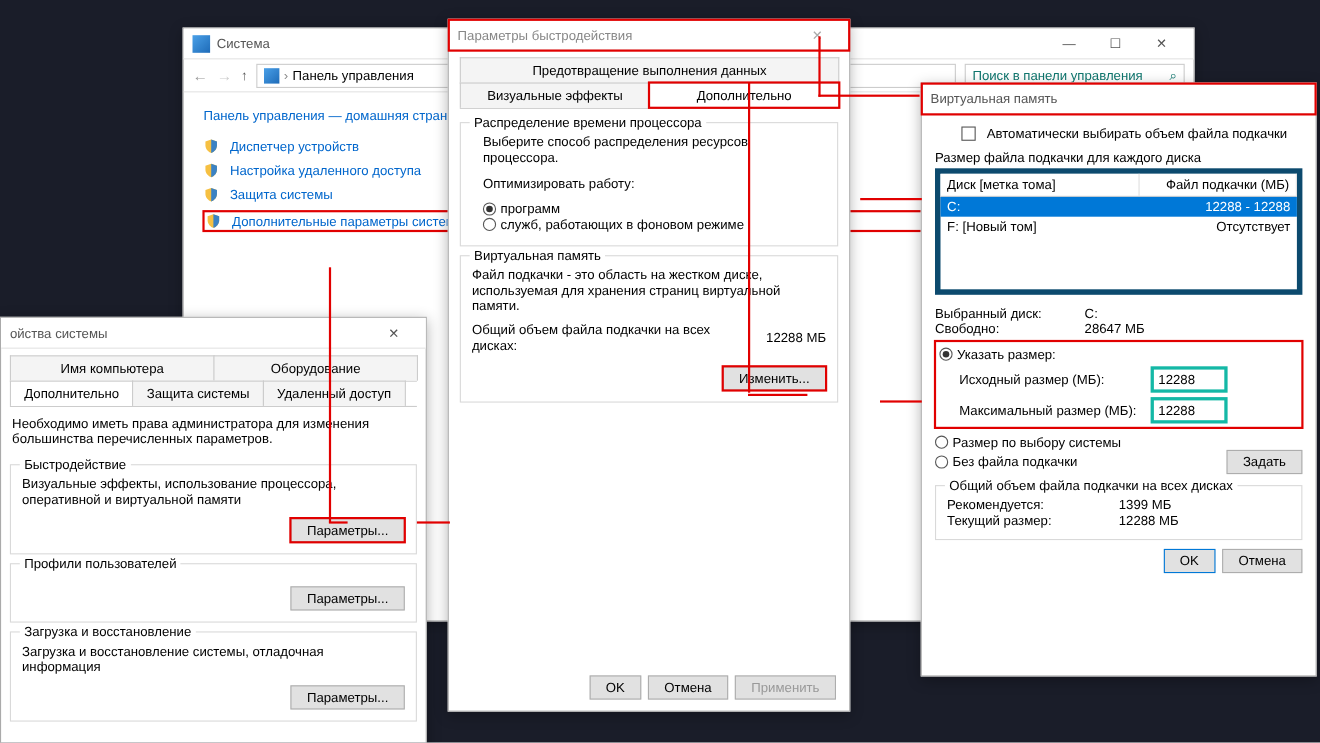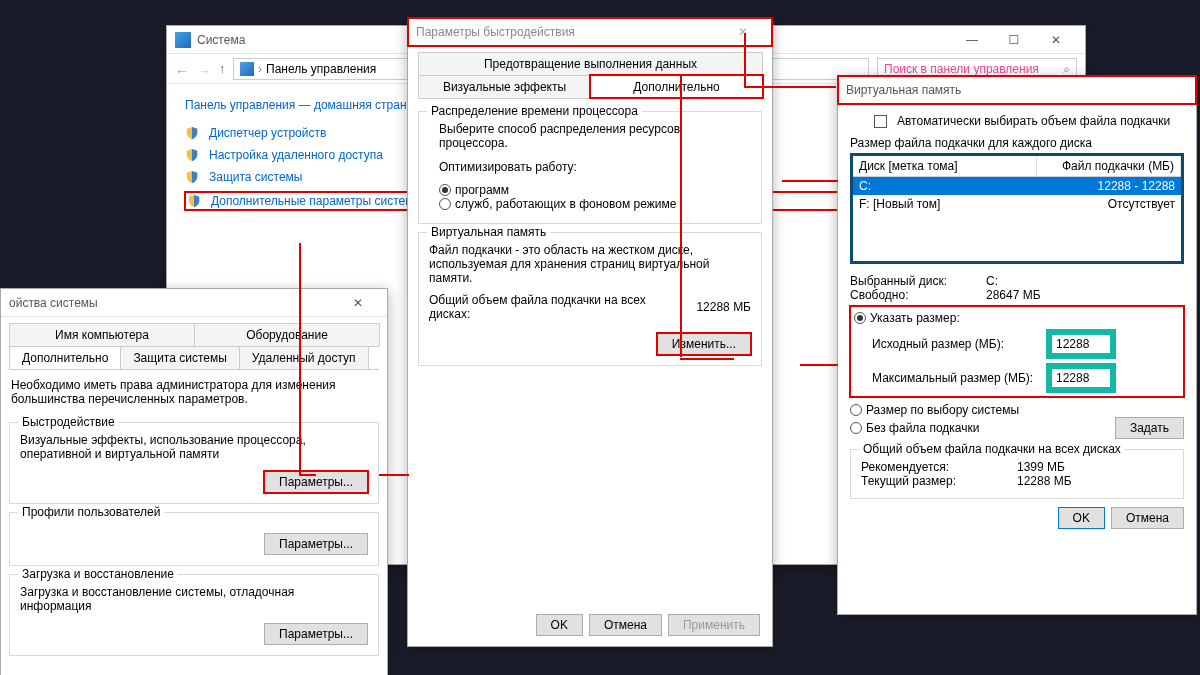--- a/index.html
+++ b/index.html
@@ -18,24 +18,24 @@
   .tab { padding: 4px 12px; border: 1px solid #ccc; border-bottom: none; background: #fff; margin-right: -1px; font-size: 12px; }
   .tab.inactive { background: #f4f4f4; }
   .group { border: 1px solid #d9d9d9; margin: 8px 0; padding: 10px; position: relative; }
   .group-title { position: absolute; top: -8px; left: 8px; background: #fff; padding: 0 4px; font-size: 12px; }
   .link { color: #0066cc; }
   .flexrow { display: flex; align-items: center; gap: 6px; }
   .radio { display:inline-flex; align-items:center; gap:4px; margin-right:16px; }
   .radio-dot { width:12px;height:12px;border:1px solid #555;border-radius:50%;display:inline-flex;align-items:center;justify-content:center; }
   .radio-dot.sel::after { content:"";width:6px;height:6px;background:#333;border-radius:50%; }
   .checkbox { width:13px;height:13px;border:1px solid #555;display:inline-block;vertical-align:middle;margin-right:4px; }
-  input[type=text]{ border:6px solid #14b8a6; padding:2px 4px; font-size:12px; }
+  input[type=text]{ border:3px solid #14b8a6; padding:2px 4px; font-size:12px; }
   .shield { width:14px;height:14px; display:inline-block; vertical-align:middle; margin-right:4px; }
   .shield svg { width:100%;height:100%; }
-  .disk-list { border:3px solid #0c4a6e; font-size:12px; }
+  .disk-list { border:5px solid #0c4a6e; font-size:12px; }
   .disk-head { display:flex; background:#fff; border-bottom:1px solid #d0d0d0; }
   .disk-head div { padding:3px 6px; border-right:1px solid #e0e0e0; }
   .disk-row { display:flex; padding:2px 6px; }
   .disk-row.sel { background:#0078d7; color:#fff; }
   .red-line { position:absolute; background:#e10000; }
 </style>
 </head>
 <body>
 
 <div class="window" style="left:166px; top:25px; width:920px; height:540px;">
@@ -50,21 +50,21 @@
   </div>
   <div style="height:30px;border-bottom:1px solid #e3e3e3;display:flex;align-items:center;padding:0 8px;gap:8px;">
     <span style="color:#999;font-size:14px;">←</span>
     <span style="color:#ccc;font-size:14px;">→</span>
     <span style="color:#555;">↑</span>
     <div style="flex:1;border:1px solid #ccc;padding:3px 6px;display:flex;align-items:center;gap:4px;">
       <span style="width:14px;height:14px;background:linear-gradient(135deg,#4aa0e8,#1e6bb8);"></span>
       <span style="color:#888;">›</span>
       <span>Панель управления</span>
     </div>
-    <div style="width:200px;border:1px solid #ccc;padding:3px 6px;color:#ec4899;display:flex;align-items:center;">
+    <div style="width:200px;border:1px solid #ccc;padding:3px 6px;color:#0f766e;display:flex;align-items:center;">
       <span style="flex:1;">Поиск в панели управления</span>
       <span>⌕</span>
     </div>
   </div>
   <div style="padding:14px 18px;">
     <div class="link" style="margin-bottom:14px;">Панель управления — домашняя страница</div>
     <div class="flexrow" style="margin-bottom:8px;">
       <span class="shield"><svg viewBox="0 0 16 16">
             <path fill="#f6c042" d="M8 1l6 2v4c0 4-3 7-6 8-3-1-6-4-6-8V3z"></path>
             <path fill="#3b82c4" d="M8 1v14c3-1 6-4 6-8V3z"></path>

